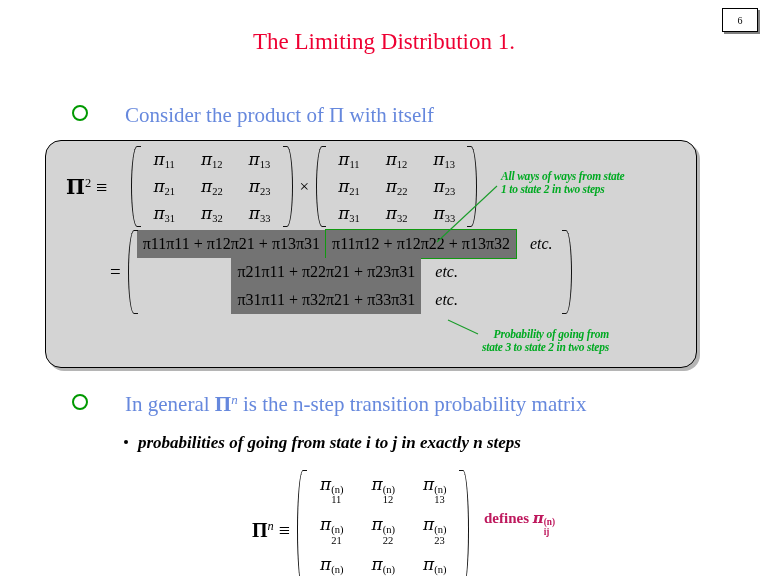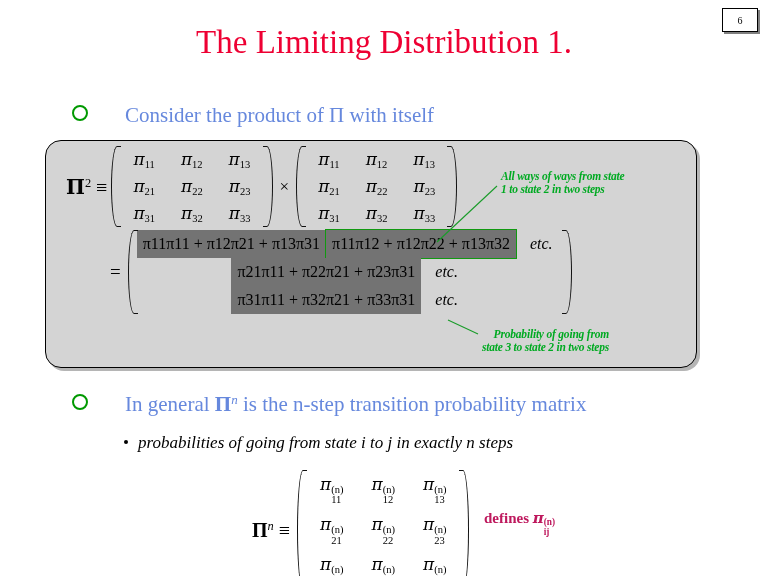--- a/index.html
+++ b/index.html
@@ -27,21 +27,21 @@
     font-family: "Liberation Serif", serif;
   }
 
   
   #title {
     position: absolute;
     left: 0; top: 24px;
     width: 768px;
     text-align: center;
     color: #ee0033;
-    font-size: 33px;
+    font-size: 23px;
     line-height: 36px;
     white-space: nowrap;
   }
 
   
   .bullet-row {
     position: absolute;
     display: flex;
     align-items: baseline;
     white-space: nowrap;
@@ -67,20 +67,21 @@
 
   .subbullet {
     position: absolute;
     left: 124px; top: 433px;
     color: #000;
     font-style: italic;
     font-size: 17px;
     white-space: nowrap;
     display: flex;
     align-items: baseline;
+    font-weight: bold;
   }
   .subbullet .dot {
     display: inline-block;
     width: 4px; height: 4px;
     border-radius: 50%;
     background: #000;
     margin-right: 10px;
     position: relative; top: -4px;
     flex: 0 0 auto;
   }
@@ -147,21 +148,21 @@
   .mcell.wide { padding: 5px 6px; font-size: 16px; }
 
   
   #eq1 {
     position: absolute;
     left: 66px; top: 146px;
     display: flex;
     align-items: center;
     font-size: 19px;
   }
-  #eq1 .lhs { margin-right: 4px; white-space: nowrap; font-size: 20px; }
+  #eq1 .lhs { margin-right: 24px; white-space: nowrap; font-size: 20px; }
   #eq1 .times { margin: 0 7px; font-size: 17px; }
 
   
   #eq2 {
     position: absolute;
     left: 110px; top: 230px;
     display: flex;
     align-items: center;
     font-size: 19px;
   }

